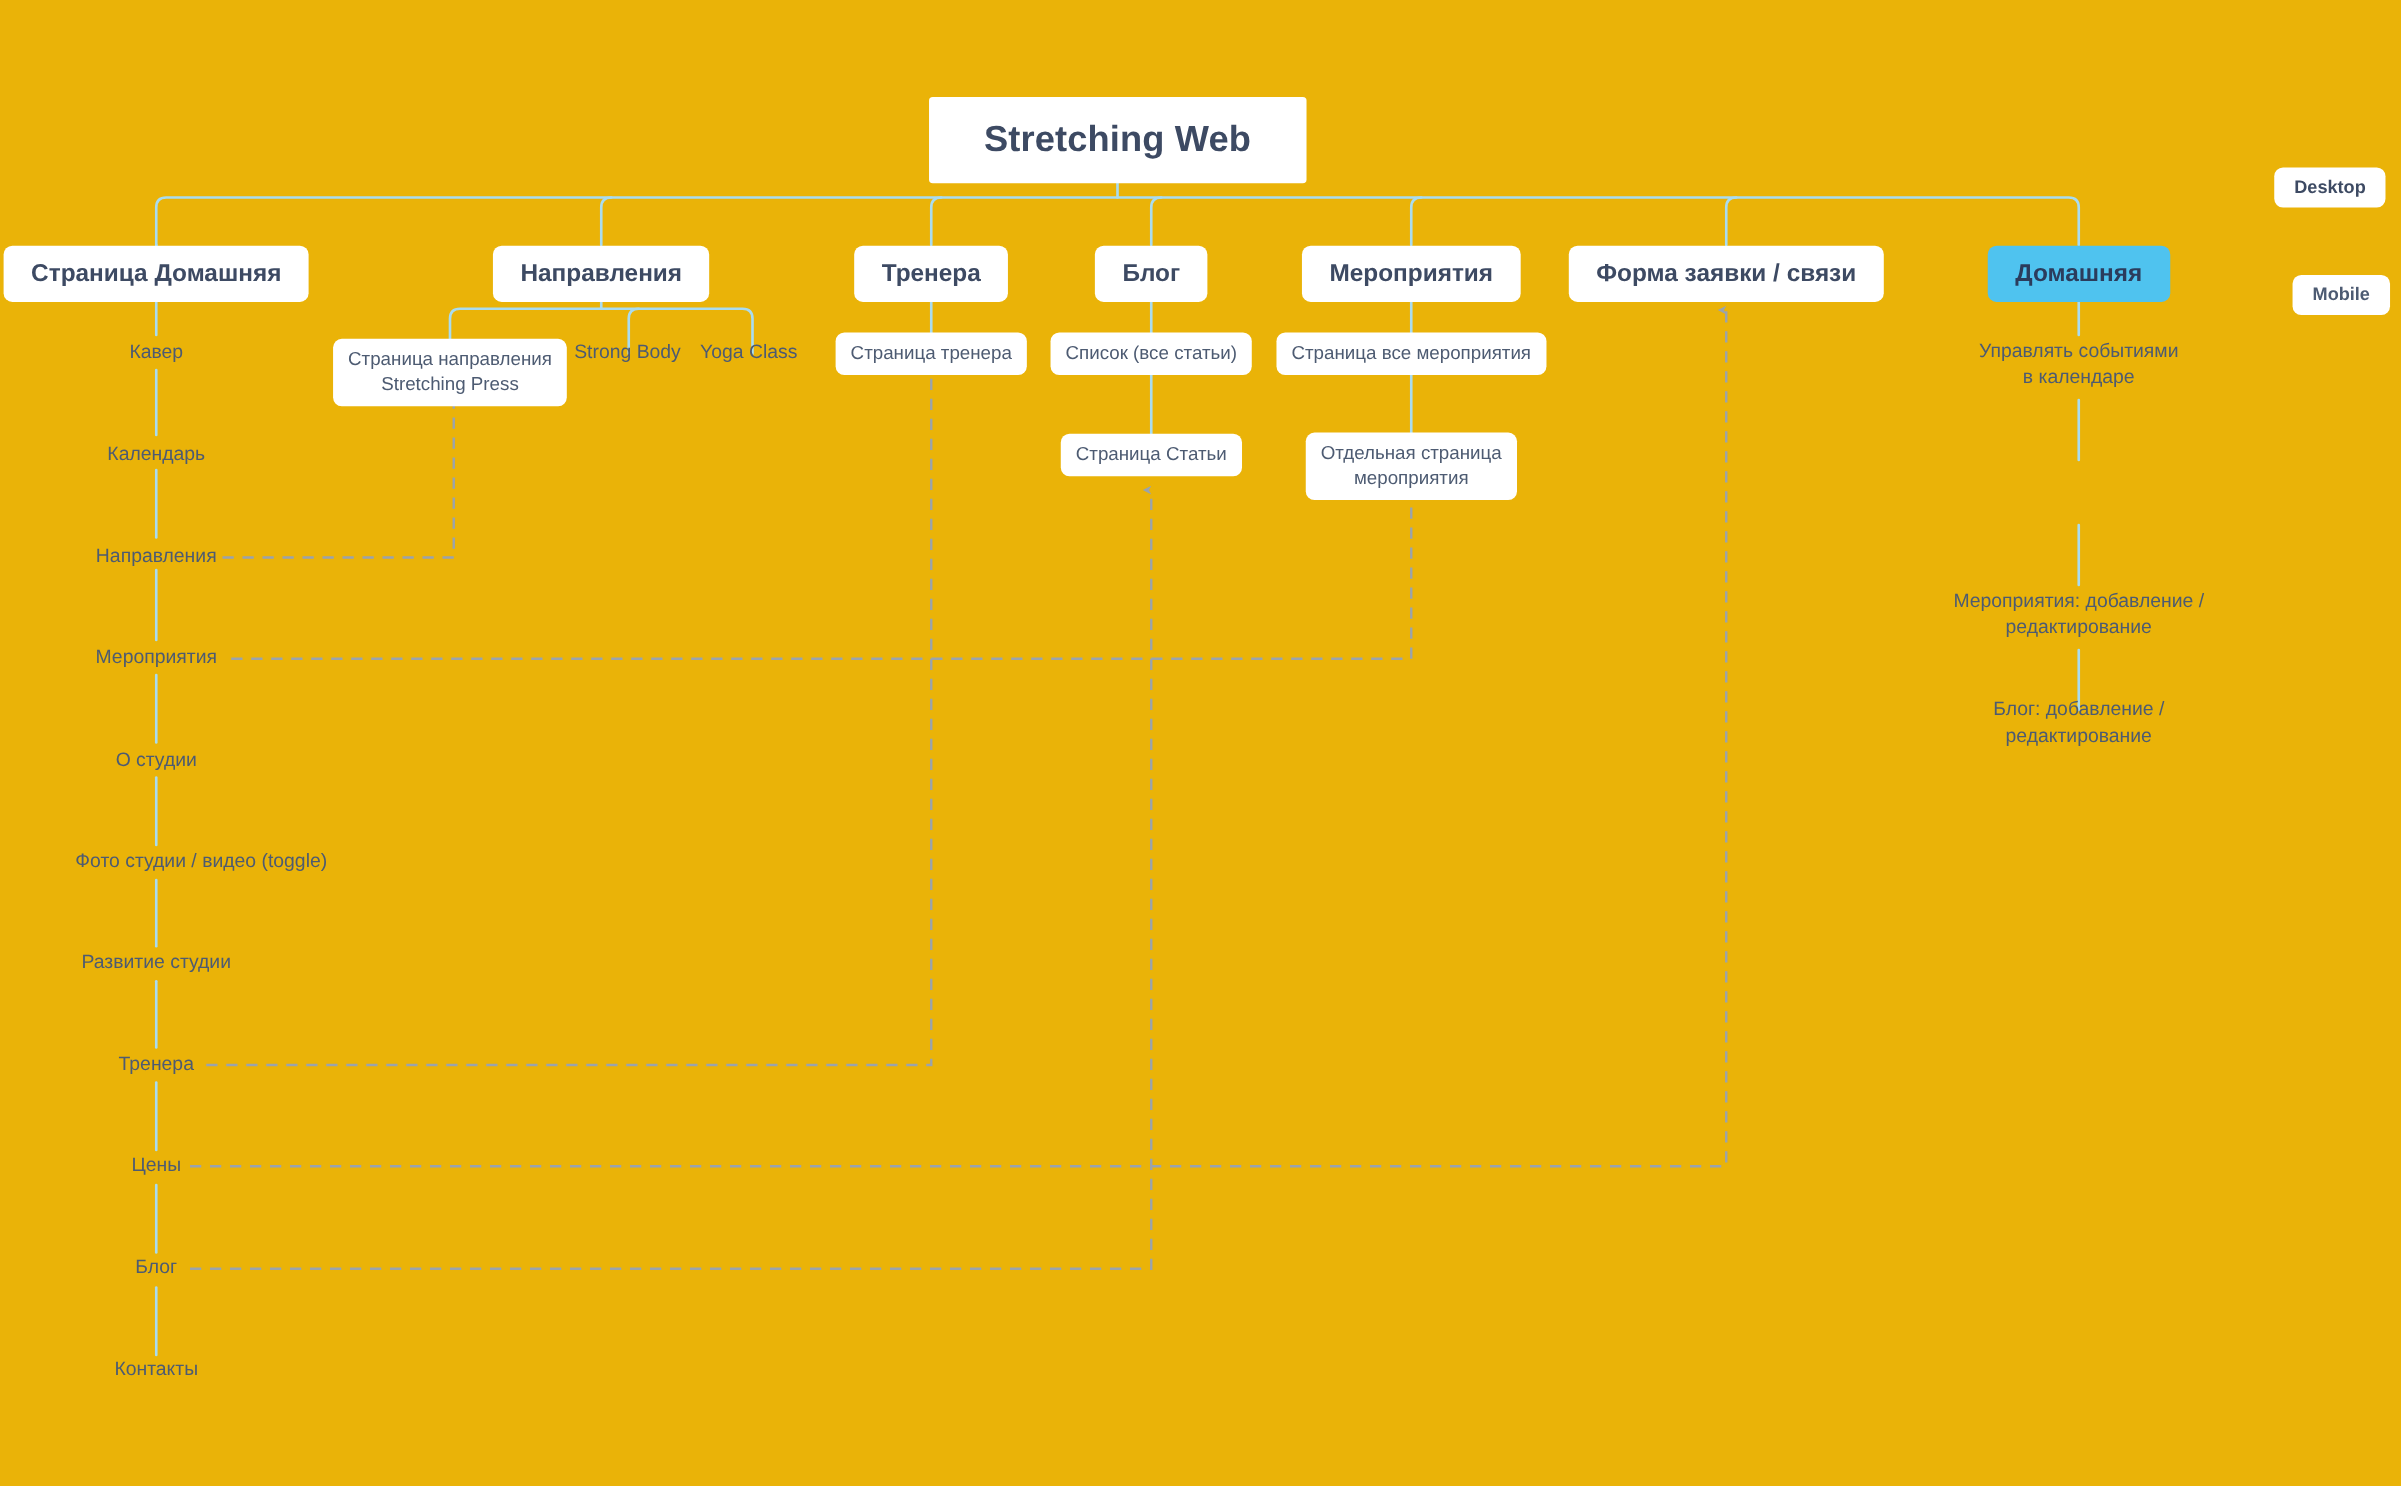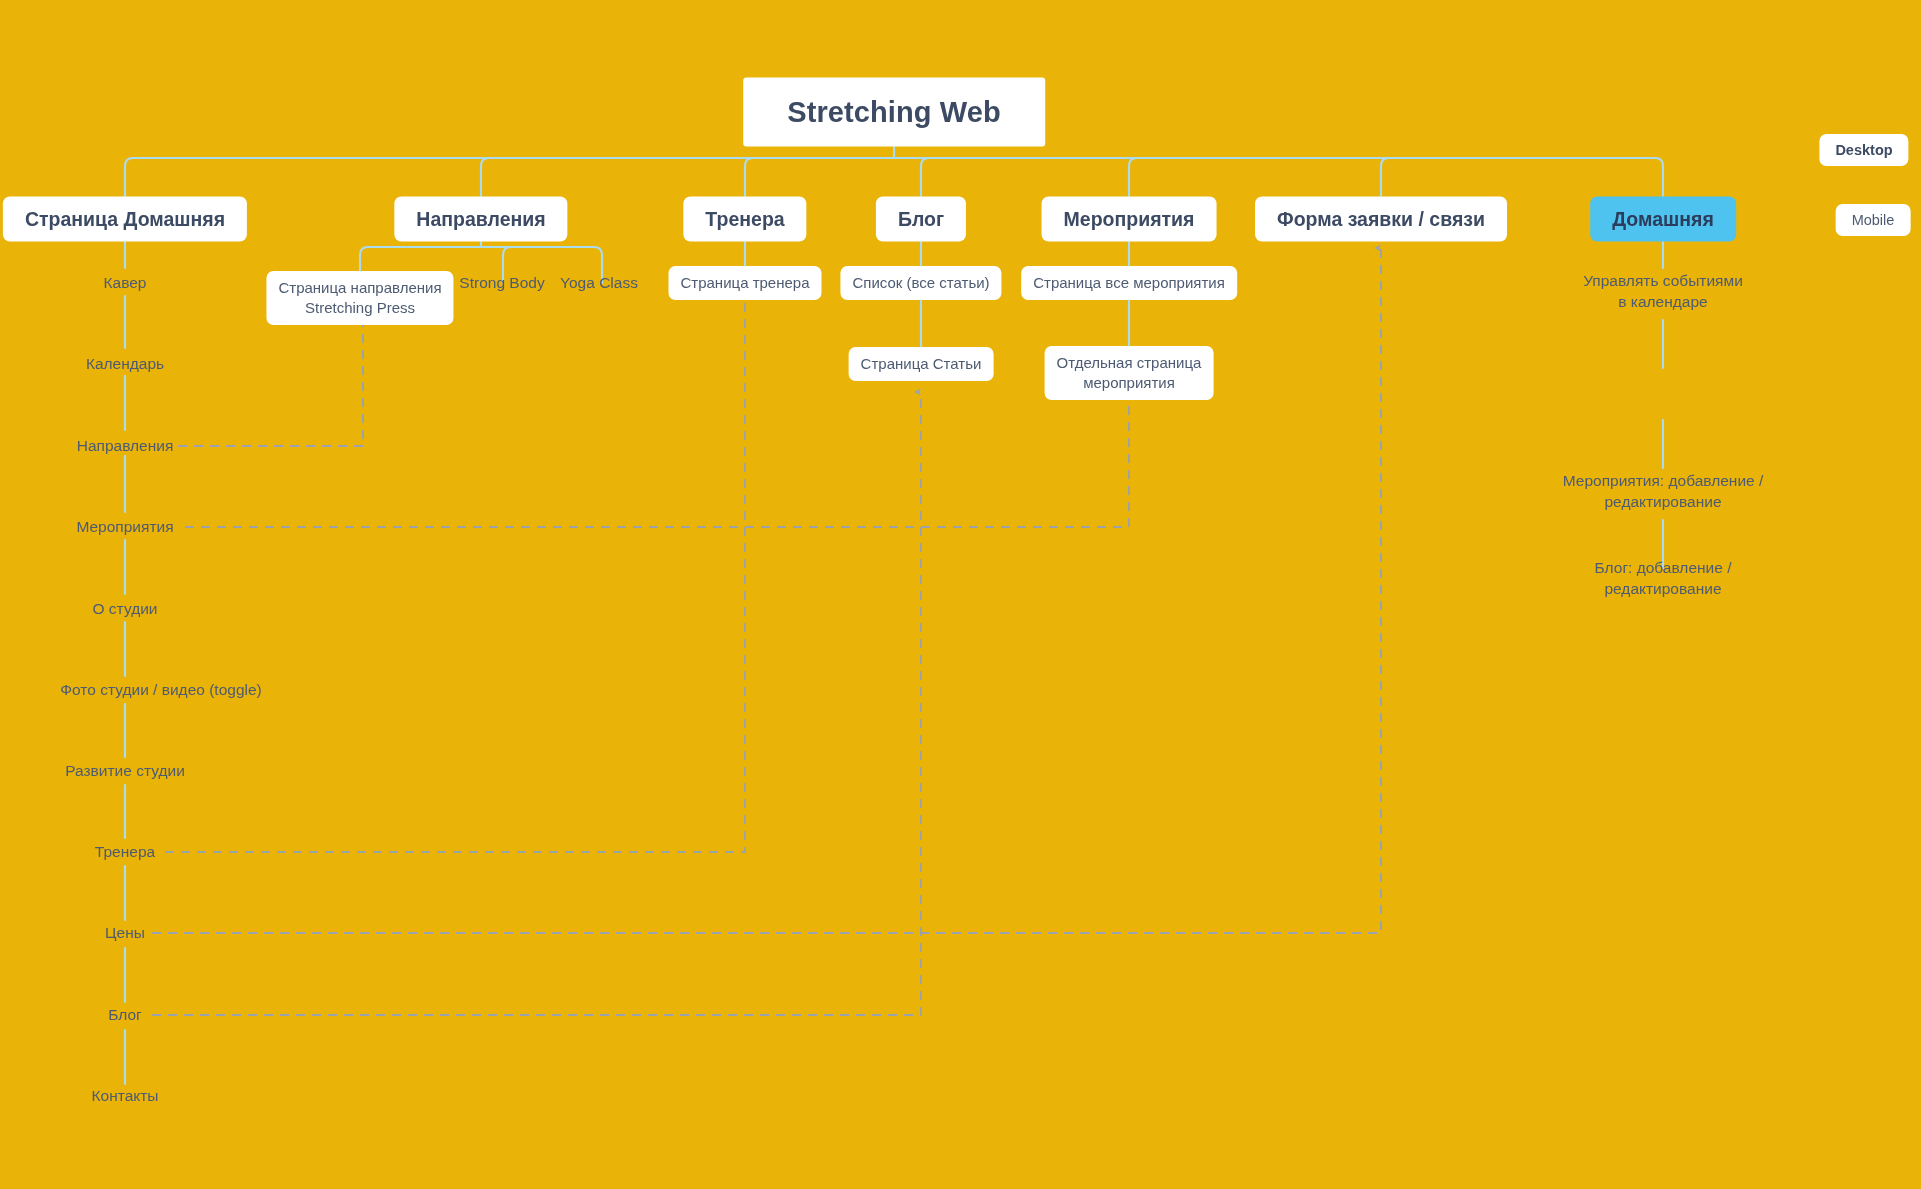--- a/index.html
+++ b/index.html
@@ -87,22 +87,23 @@
   .node.badge {
     background: #ffffff;
     color: #3d4a63;
     font-size: 14.5px;
     font-weight: bold;
     padding: 8px 16px;
     border-radius: 7px;
   }
 
   .node.badge.soft {
-    font-weight: normal;
+    font-weight: bold;
     color: #4d5b72;
+    margin-top: 16px;
   }
 </style>
 </head>
 <body>
 
 <div id="canvas">
 
   <svg id="wires" viewBox="0 0 1921 1189" xmlns="http://www.w3.org/2000/svg">
     <defs>
       <marker id="arrowUp" markerWidth="9" markerHeight="9" refX="4.5" refY="7.4" orient="auto-start-reverse" markerUnits="userSpaceOnUse">

